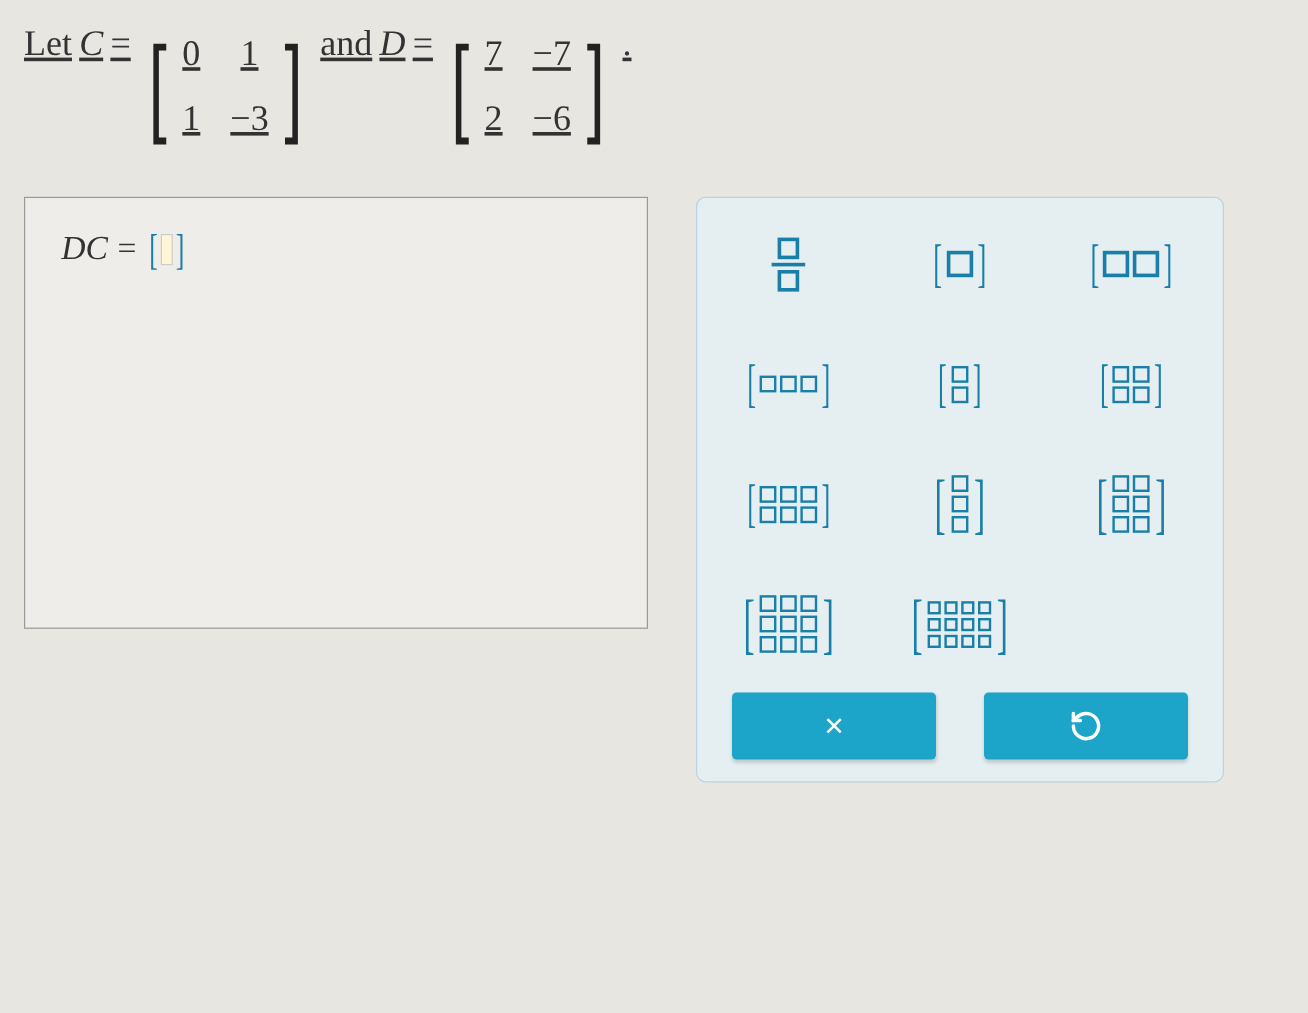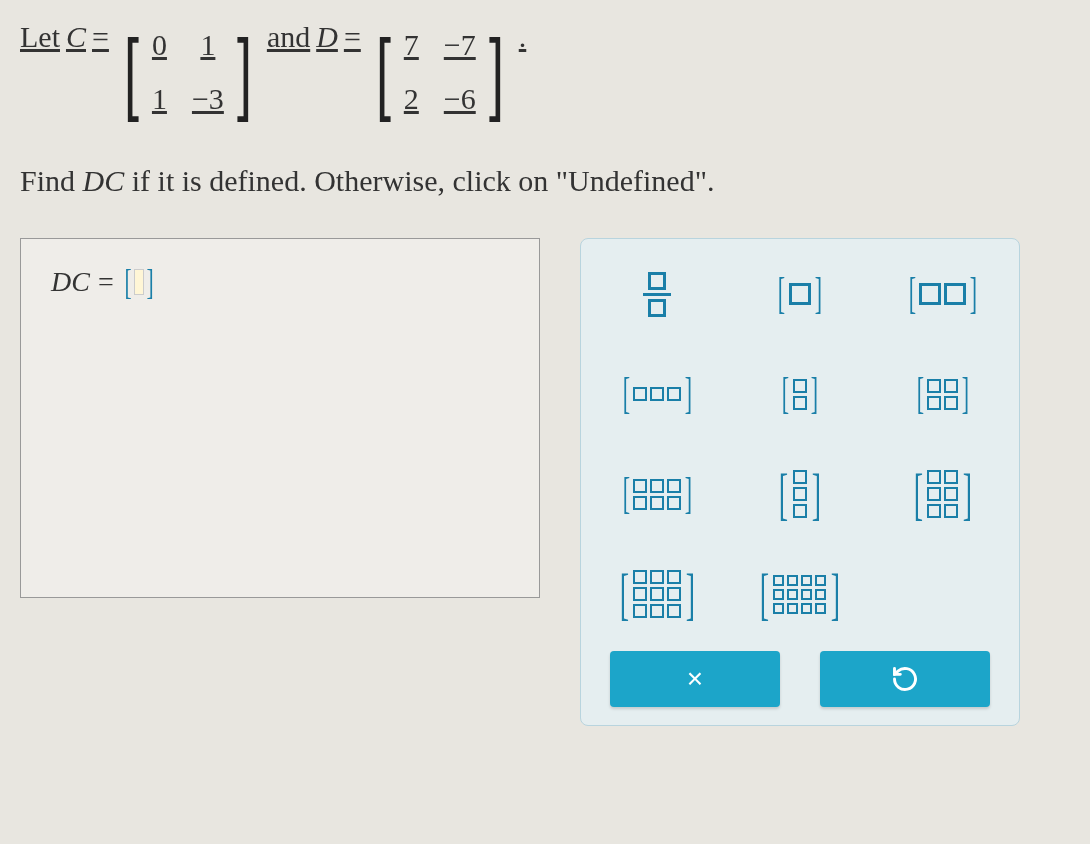--- a/index.html
+++ b/index.html
@@ -200,23 +200,20 @@
         <span>7</span>
         <span>−7</span>
         <span>2</span>
         <span>−6</span>
       </span>
       <span class="bracket">]</span>
     </span>
     <span>.</span>
   </div>
 
-  <div class="question-line">
-    <span>Find </span><span class="italic">DC</span><span> if it is defined. Otherwise, click on "Undefined".</span>
-  </div>
 </div>
 
 <div class="work-area">
   <div class="answer-box">
     <div class="answer-content">
       <span class="italic">DC</span>
       <span>=</span>
       <span class="small-box">
         <span class="sb-bracket">[</span>
         <span class="sb-inner"></span>

